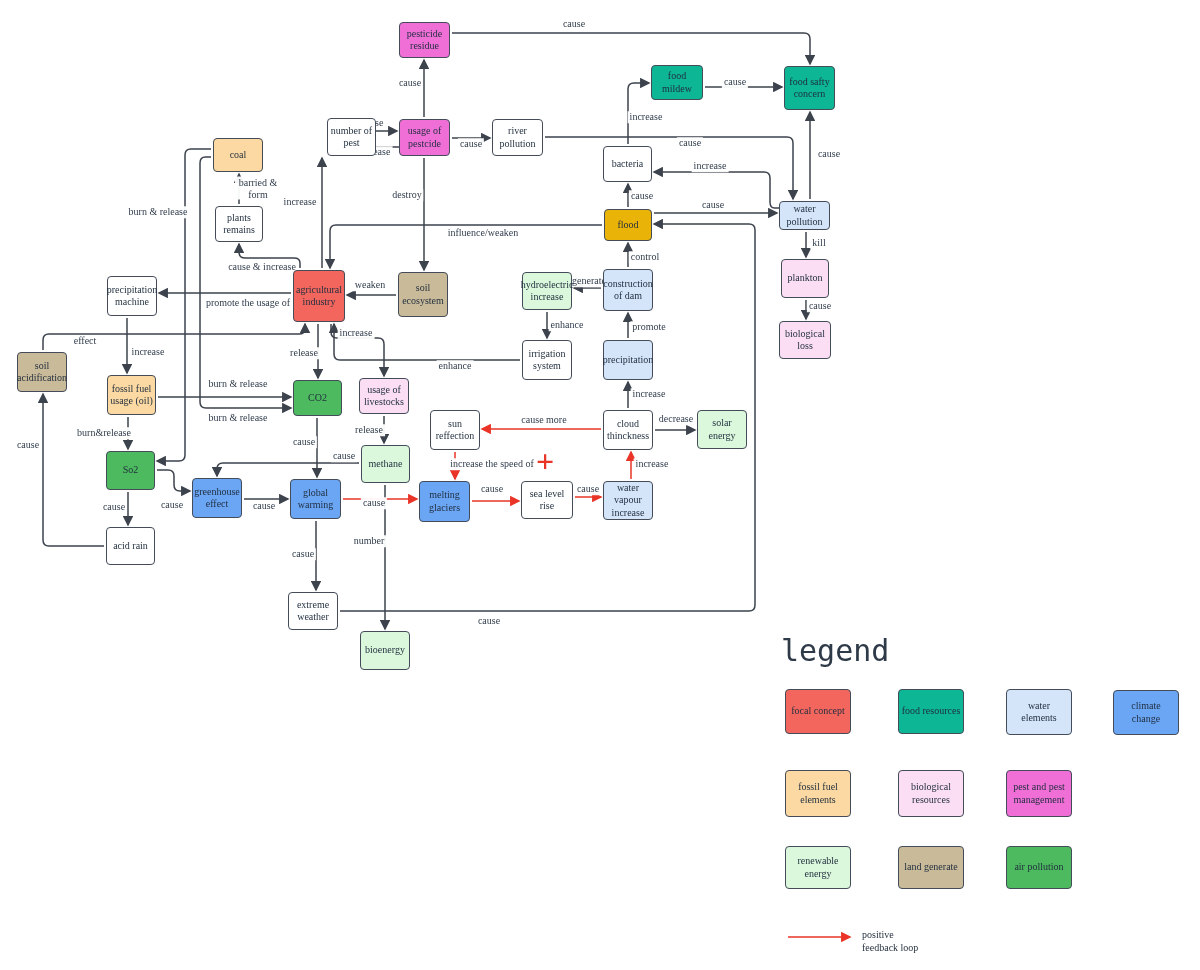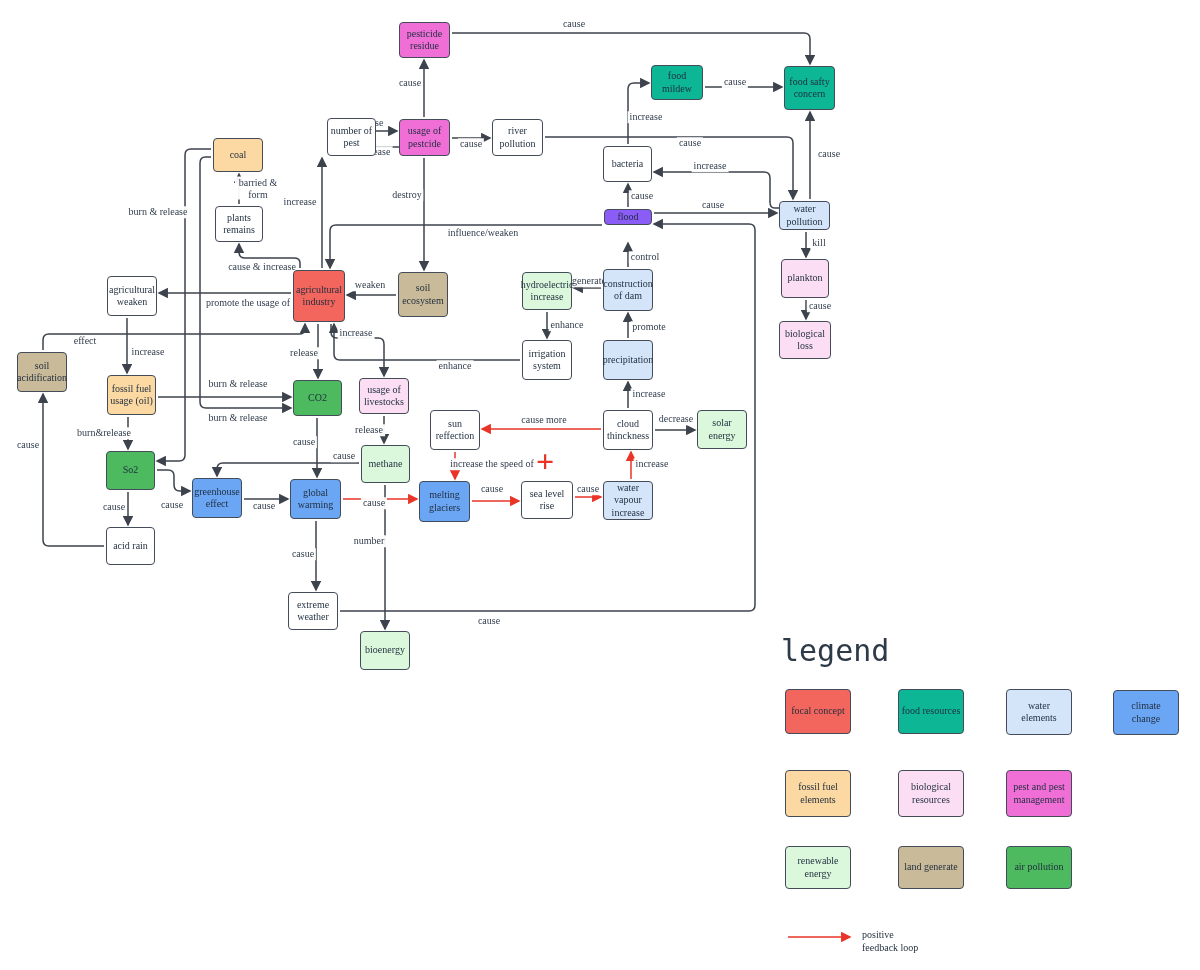--- a/index.html
+++ b/index.html
@@ -160,40 +160,40 @@
     </div>
     <div class="node" style="left: 651px; top: 65px; width: 52px; height: 35px; background: rgb(13, 182, 149);">
       <span>food mildew</span>
     </div>
     <div class="node" style="left: 784px; top: 66px; width: 51px; height: 44px; background: rgb(13, 182, 149);">
       <span>food safty concern</span>
     </div>
     <div class="node" style="left: 603px; top: 146px; width: 49px; height: 36px; background: rgb(255, 255, 255);">
       <span>bacteria</span>
     </div>
-    <div class="node" style="left: 604px; top: 209px; width: 48px; height: 16px; background: #8b5cf6;">
+    <div class="node" style="left: 604px; top: 209px; width: 48px; height: 32px; background: #eab308;">
       <span>flood</span>
     </div>
     <div class="node" style="left: 779px; top: 201px; width: 51px; height: 29px; background: rgb(213, 229, 249);">
       <span>water pollution</span>
     </div>
     <div class="node" style="left: 781px; top: 259px; width: 48px; height: 39px; background: rgb(251, 222, 244);">
       <span>plankton</span>
     </div>
     <div class="node" style="left: 779px; top: 321px; width: 52px; height: 38px; background: rgb(251, 222, 244);">
       <span>biological  loss</span>
     </div>
     <div class="node" style="left: 213px; top: 138px; width: 50px; height: 34px; background: rgb(252, 217, 162);">
       <span>coal</span>
     </div>
     <div class="node" style="left: 215px; top: 206px; width: 48px; height: 36px; background: rgb(255, 255, 255);">
       <span>plants remains</span>
     </div>
     <div class="node" style="left: 107px; top: 276px; width: 50px; height: 40px; background: rgb(255, 255, 255);">
-      <span>agricultural weaken</span>
+      <span>precipitation machine</span>
     </div>
     <div class="node" style="left: 293px; top: 270px; width: 52px; height: 52px; background: rgb(242, 102, 94);">
       <span>agricultural industry</span>
     </div>
     <div class="node" style="left: 398px; top: 272px; width: 50px; height: 45px; background: rgb(201, 186, 153);">
       <span>soil ecosystem</span>
     </div>
     <div class="node" style="left: 522px; top: 272px; width: 50px; height: 38px; background: rgb(219, 248, 220);">
       <span>hydroelectric increase</span>
     </div>

